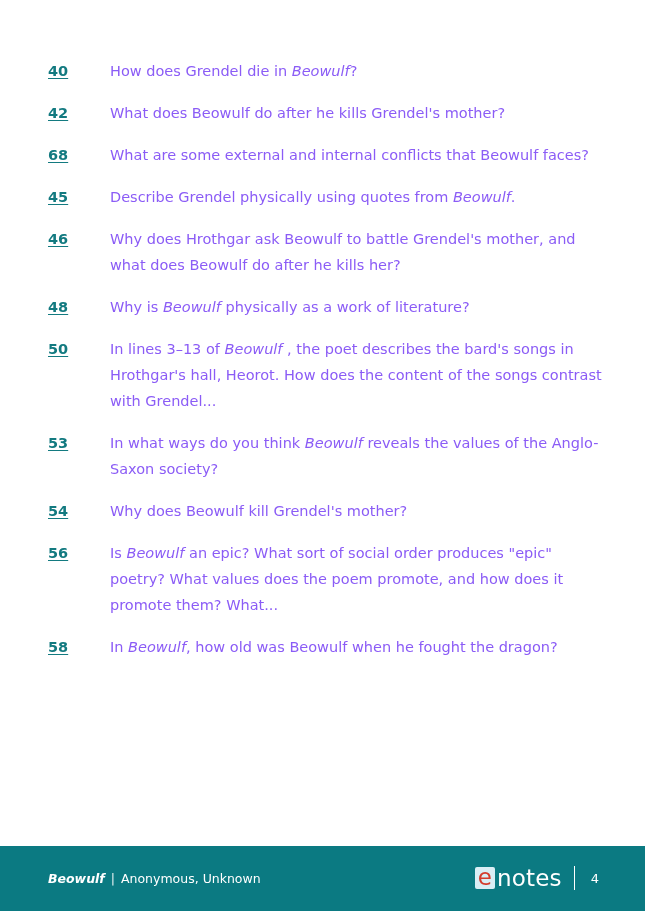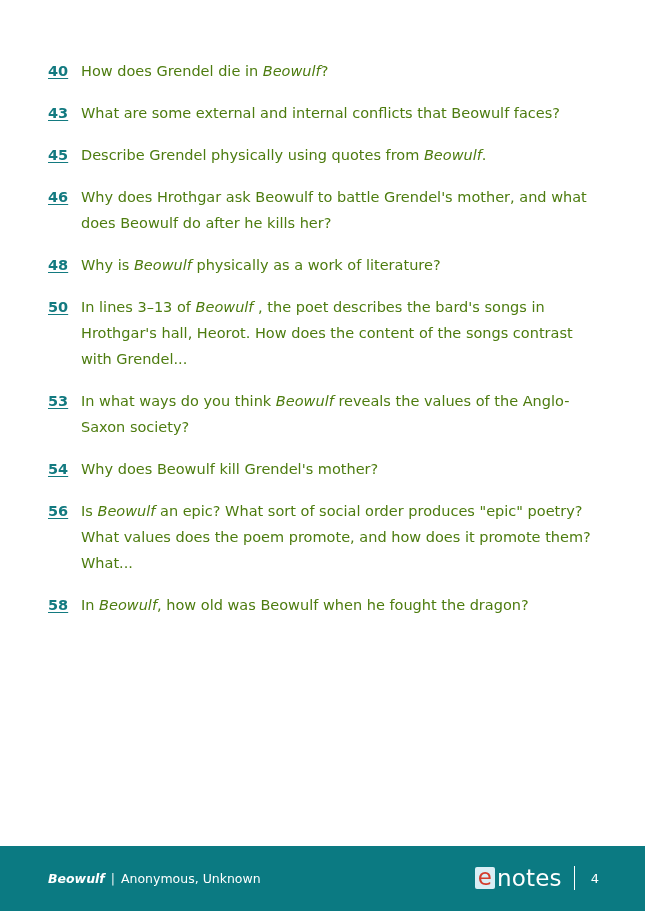--- a/index.html
+++ b/index.html
@@ -41,21 +41,22 @@
       flex: 0 0 33px;
       width: 33px;
       color: #137a80;
       font-weight: bold;
       text-decoration: underline;
       text-underline-offset: 2px;
       cursor: pointer;
     }
     .qtext {
       flex: 1 1 auto;
-      color: #4d7c0f;
+      color: #8b5cf6;
+      margin-left: 29px;
     }
     .qtext em { font-style: italic; }
 
     .footer {
       position: absolute;
       left: 0;
       top: 846px;
       width: 645px;
       height: 65px;
       background: #0b7a82;
@@ -120,21 +121,25 @@
 </head>
 <body>
 
 <div class="page">
   <ul class="qlist" id="qlist">
       <li class="qitem">
         <a class="qnum">40</a>
         <span class="qtext"><span>How does Grendel die in </span><em>Beowulf</em><span>?</span></span>
       </li>
       <li class="qitem">
-        <a class="qnum">43</a>
+        <a class="qnum">42</a>
+        <span class="qtext"><span>What does Beowulf do after he kills Grendel's mother?</span></span>
+      </li>
+      <li class="qitem">
+        <a class="qnum">68</a>
         <span class="qtext"><span>What are some external and internal conflicts that Beowulf faces?</span></span>
       </li>
       <li class="qitem">
         <a class="qnum">45</a>
         <span class="qtext"><span>Describe Grendel physically using quotes from  </span><em>Beowulf</em><span>.</span></span>
       </li>
       <li class="qitem">
         <a class="qnum">46</a>
         <span class="qtext"><span>Why does Hrothgar ask Beowulf to battle Grendel's mother, and what does Beowulf do after he kills her?</span></span>
       </li>

